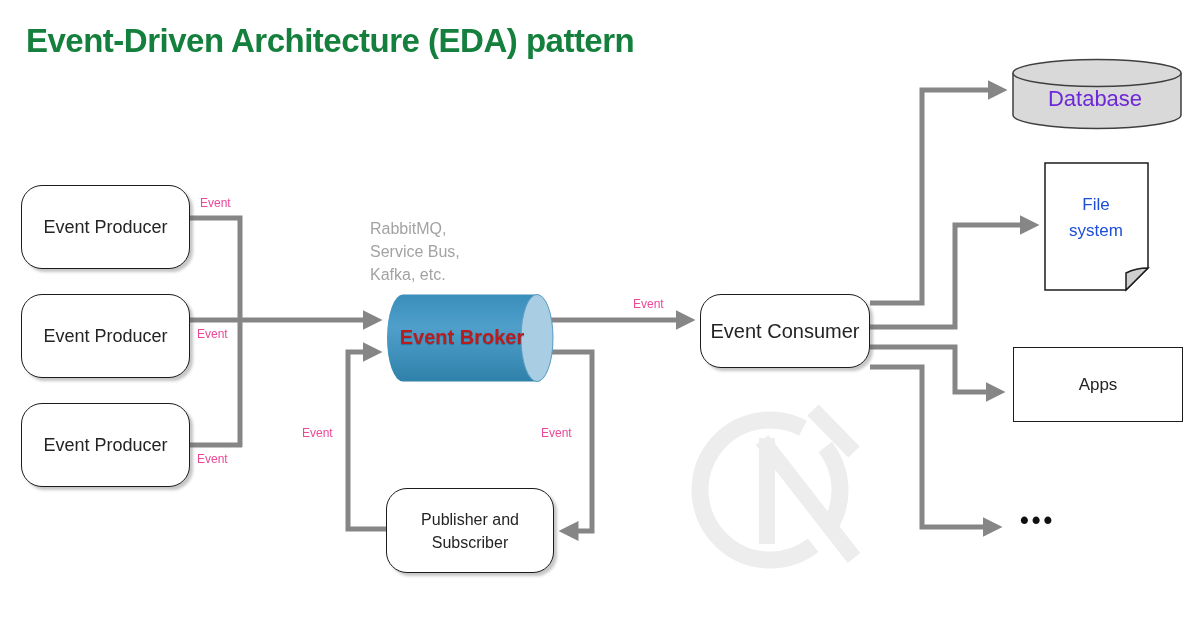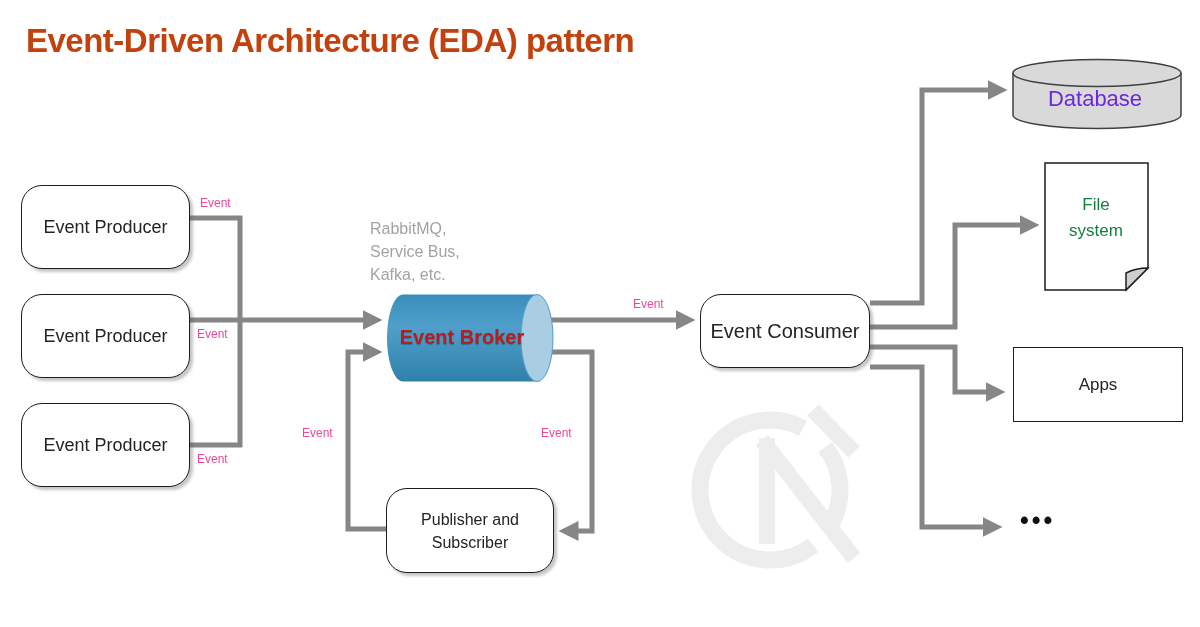--- a/index.html
+++ b/index.html
@@ -2,21 +2,21 @@
 <html><head>
 <meta charset="utf-8">
 <style>
   html,body{margin:0;padding:0;background:#fff;}
   .canvas{
     position:relative;width:1200px;height:627px;background:#ffffff;
     font-family:"Liberation Sans", sans-serif;overflow:hidden;
   }
   .title{
     position:absolute;left:26px;top:22px;margin:0;
-    font-size:33px;font-weight:bold;color:#c2410c;letter-spacing:-0.5px;
+    font-size:33px;font-weight:bold;color:#15803d;letter-spacing:-0.5px;
   }
   .svg-layer{position:absolute;left:0;top:0;width:1200px;height:627px;}
   .box{
     position:absolute;background:#fff;border:1.5px solid #1c1c1c;
     display:flex;align-items:center;justify-content:center;text-align:center;
     color:#242424;box-sizing:border-box;
   }
   .shadowed{box-shadow:3px 3px 3px rgba(90,90,90,0.35);border-radius:21px;}
   .producer{left:21px;width:169px;height:84px;font-size:18px;}
   .p1{top:185px;} .p2{top:294px;} .p3{top:403px;}
@@ -34,21 +34,21 @@
   }
   .evt{
     position:absolute;font-size:12px;color:#ec4899;white-space:nowrap;
   }
   .db-label{
     position:absolute;left:1014px;top:86px;width:162px;text-align:center;
     font-size:22px;color:#6d28d9;
   }
   .file-label{
     position:absolute;left:1066px;top:192px;width:60px;text-align:center;
-    font-size:17px;line-height:26px;color:#15803d;
+    font-size:17px;line-height:26px;color:#1d4ed8;
   }
   .dots{
     position:absolute;left:1020px;top:506px;width:80px;
     font-size:25px;font-weight:bold;letter-spacing:3px;color:#101010;
   }
 </style>
 </head>
 <body>
 
 <div class="canvas">

